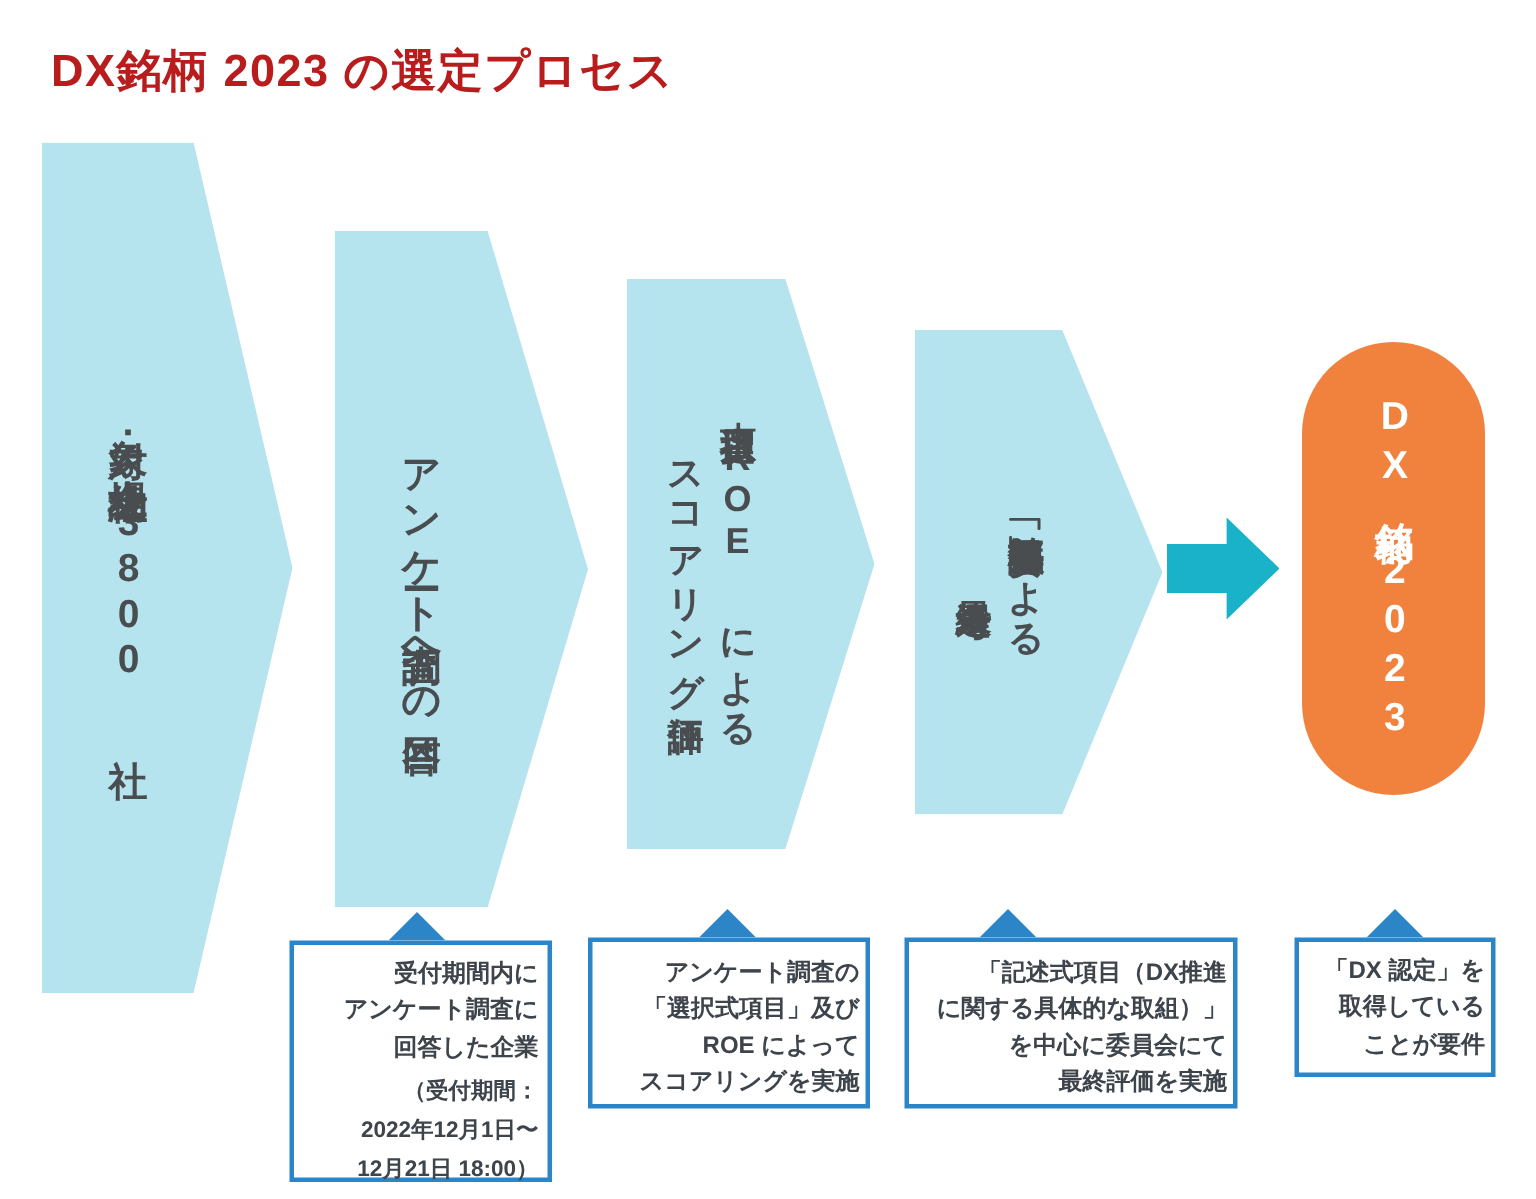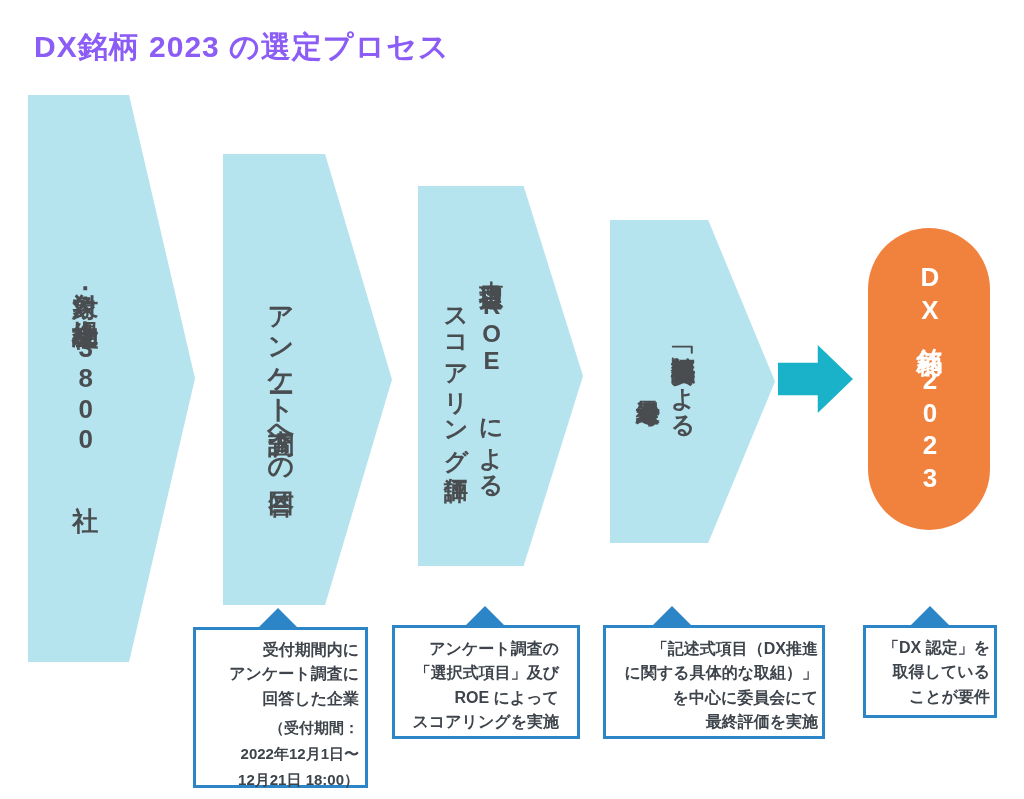--- a/index.html
+++ b/index.html
@@ -10,21 +10,21 @@
     background: #ffffff;
     overflow: hidden;
     font-family: "Liberation Sans", "DejaVu Sans", sans-serif;
   }
   .page-title {
     position: absolute;
     left: 34px;
     top: 27px;
     font-size: 30px;
     font-weight: 700;
-    color: #8b5cf6;
+    color: #b91c1c;
     letter-spacing: 1px;
     white-space: pre;
   }
   
   .chev {
     position: absolute;
     background: #B5E3EE;
     clip-path: polygon(0 0, 61% 0, 100% 50%, 61% 100%, 0 100%);
   }
   .chev-label-wrap {
@@ -107,21 +107,21 @@
   
   #chev1 { left: 28px;  top: 95px;  width: 167px; height: 567px; clip-path: polygon(0 0, 60.5% 0, 100% 50%, 60.5% 100%, 0 100%); }
   #chev2 { left: 223px; top: 154px; width: 169px; height: 451px; clip-path: polygon(0 0, 60.4% 0, 100% 50%, 60.4% 100%, 0 100%); }
   #chev3 { left: 418px; top: 186px; width: 165px; height: 380px; clip-path: polygon(0 0, 64.0% 0, 100% 50%, 64.0% 100%, 0 100%); }
   #chev4 { left: 610px; top: 220px; width: 165px; height: 323px; clip-path: polygon(0 0, 59.5% 0, 100% 50%, 59.5% 100%, 0 100%); }
   #tip1 { left: 259px; top: 608px; }
   #tip2 { left: 466px; top: 606px; }
   #tip3 { left: 653px; top: 606px; }
   #tip4 { left: 911px; top: 606px; }
   #box1 { left: 193px; top: 627px; width: 175px; height: 161px; padding: 8px 6px 0 14px; }
-  #box2 { left: 392px; top: 625px; width: 188px; height: 114px; padding: 9px 18px 0 13px; }
+  #box2 { left: 392px; top: 625px; width: 188px; height: 114px; padding: 9px 4px 0 13px; }
   #box3 { left: 603px; top: 625px; width: 222px; height: 114px; padding: 9px 4px 0 13px; }
   #box4 { left: 863px; top: 625px; width: 134px; height: 93px;  padding: 8px 4px 0 12px; }
 </style>
 </head>
 <body>
 
 <div id="canvas">
 
   <div class="page-title">DX銘柄 2023 の選定プロセス</div>
 

